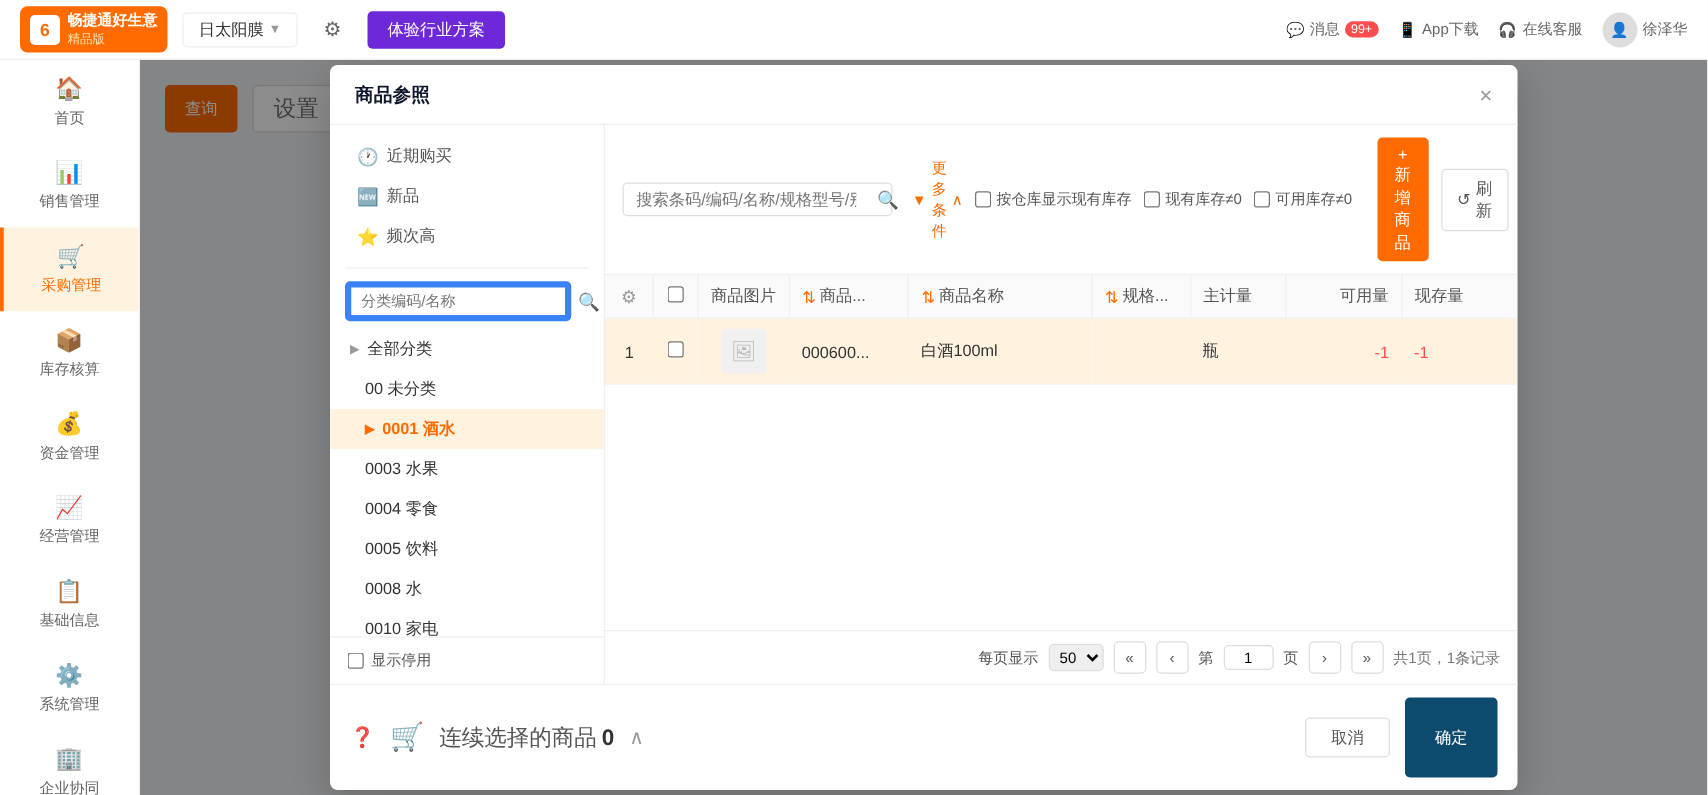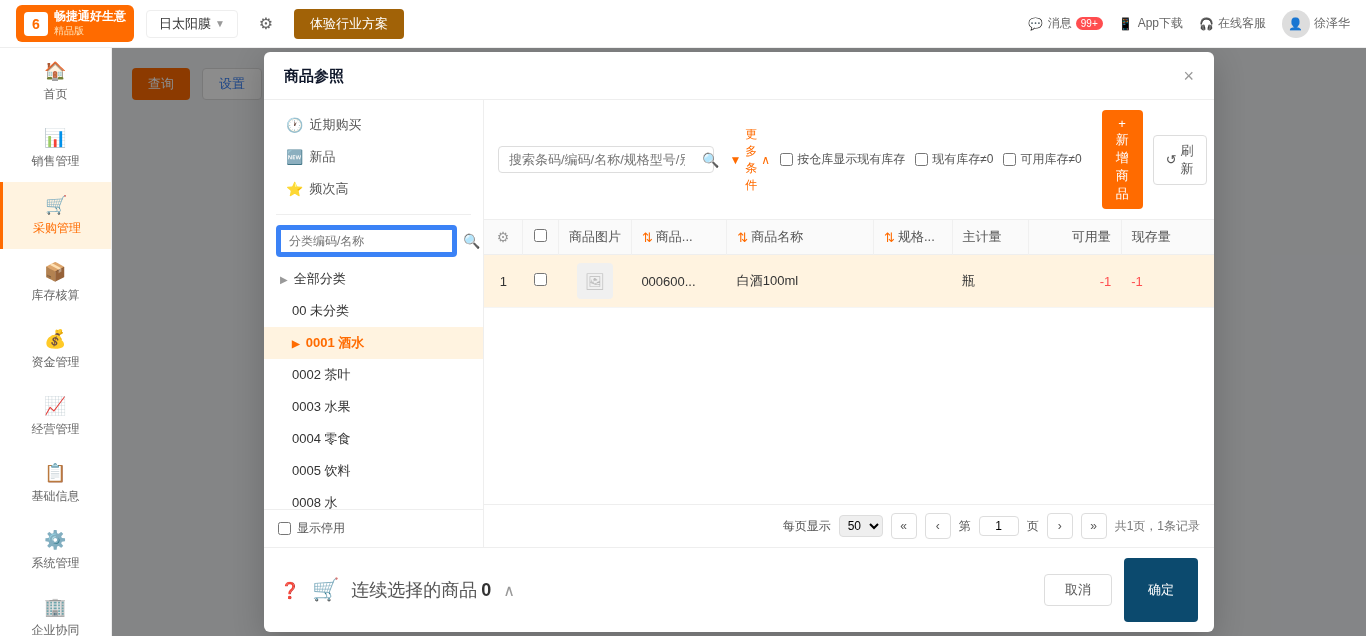--- a/index.html
+++ b/index.html
@@ -24,21 +24,21 @@
     .logo-text { color: #fff; font-size: 12px; font-weight: bold; line-height: 1.3; }
     .logo-sub { color: #ffe0b2; font-size: 10px; }
     .nav-dropdown {
       display: flex; align-items: center; gap: 4px;
       padding: 4px 12px; border: 1px solid #eee; border-radius: 4px;
       cursor: pointer; color: #333;
     }
     .nav-dropdown .arrow { color: #999; font-size: 10px; }
     .nav-gear { width: 32px; height: 32px; display: flex; align-items: center; justify-content: center; cursor: pointer; color: #666; font-size: 16px; }
     .nav-cta {
-      background: #a16207; color: #fff; border: none; border-radius: 4px;
+      background: #6d28d9; color: #fff; border: none; border-radius: 4px;
       padding: 6px 16px; cursor: pointer; font-size: 13px; text-align: right;
     }
     .nav-spacer { flex: 1; }
     .nav-right { display: flex; align-items: center; gap: 16px; }
     .nav-right-item { display: flex; align-items: center; gap: 4px; color: #666; cursor: pointer; font-size: 12px; }
     .badge { background: #ff4d4f; color: #fff; border-radius: 10px; padding: 1px 5px; font-size: 10px; }
     .nav-avatar { width: 28px; height: 28px; border-radius: 50%; background: #ddd; display: flex; align-items: center; justify-content: center; overflow: hidden; }
 
     
     .layout { display: flex; height: calc(636px - 48px); }
@@ -232,22 +232,22 @@
     .btn-confirm {
       background: #0c4a6e; color: #fff; border: none;
       border-radius: 4px; padding: 23px 24px; cursor: pointer; font-size: 13px;
     }
 
     
     .bg-content {
       padding: 20px; display: flex; gap: 12px;
     }
     .bg-btn {
-      border: 1px solid #ddd; background: #fff; color: #3b82f6;
-      border-radius: 4px; padding: 6px 16px; cursor: pointer; font-size: 13px;
+      border: 1px solid #ddd; background: #fff; color: #737373;
+      border-radius: 4px; padding: 6px 16px; cursor: pointer; font-size: 18px;
     }
     .bg-btn-primary {
       background: #ff6b00; color: #fff; border: none;
       border-radius: 4px; padding: 6px 16px; cursor: pointer; font-size: 13px;
     }
 
     .scrollbar-thumb::-webkit-scrollbar { width: 6px; }
     .scrollbar-thumb::-webkit-scrollbar-thumb { background: #ddd; border-radius: 3px; }
   </style>
 </head>
@@ -376,23 +376,20 @@
               <div class="cat-item">
                 <span class="cat-arrow">▶</span>
                 <span>全部分类</span>
               </div>
               <div class="cat-item cat-indent">
                 <span>00 未分类</span>
               </div>
               <div class="cat-item cat-indent active">
                 <span class="cat-arrow">▶</span>
                 <span>0001 酒水</span>
-              </div>
-              <div class="cat-item cat-indent">
-                <span>0002 茶叶</span>
               </div>
               <div class="cat-item cat-indent">
                 <span>0003 水果</span>
               </div>
               <div class="cat-item cat-indent">
                 <span>0004 零食</span>
               </div>
               <div class="cat-item cat-indent">
                 <span>0005 饮料</span>
               </div>

